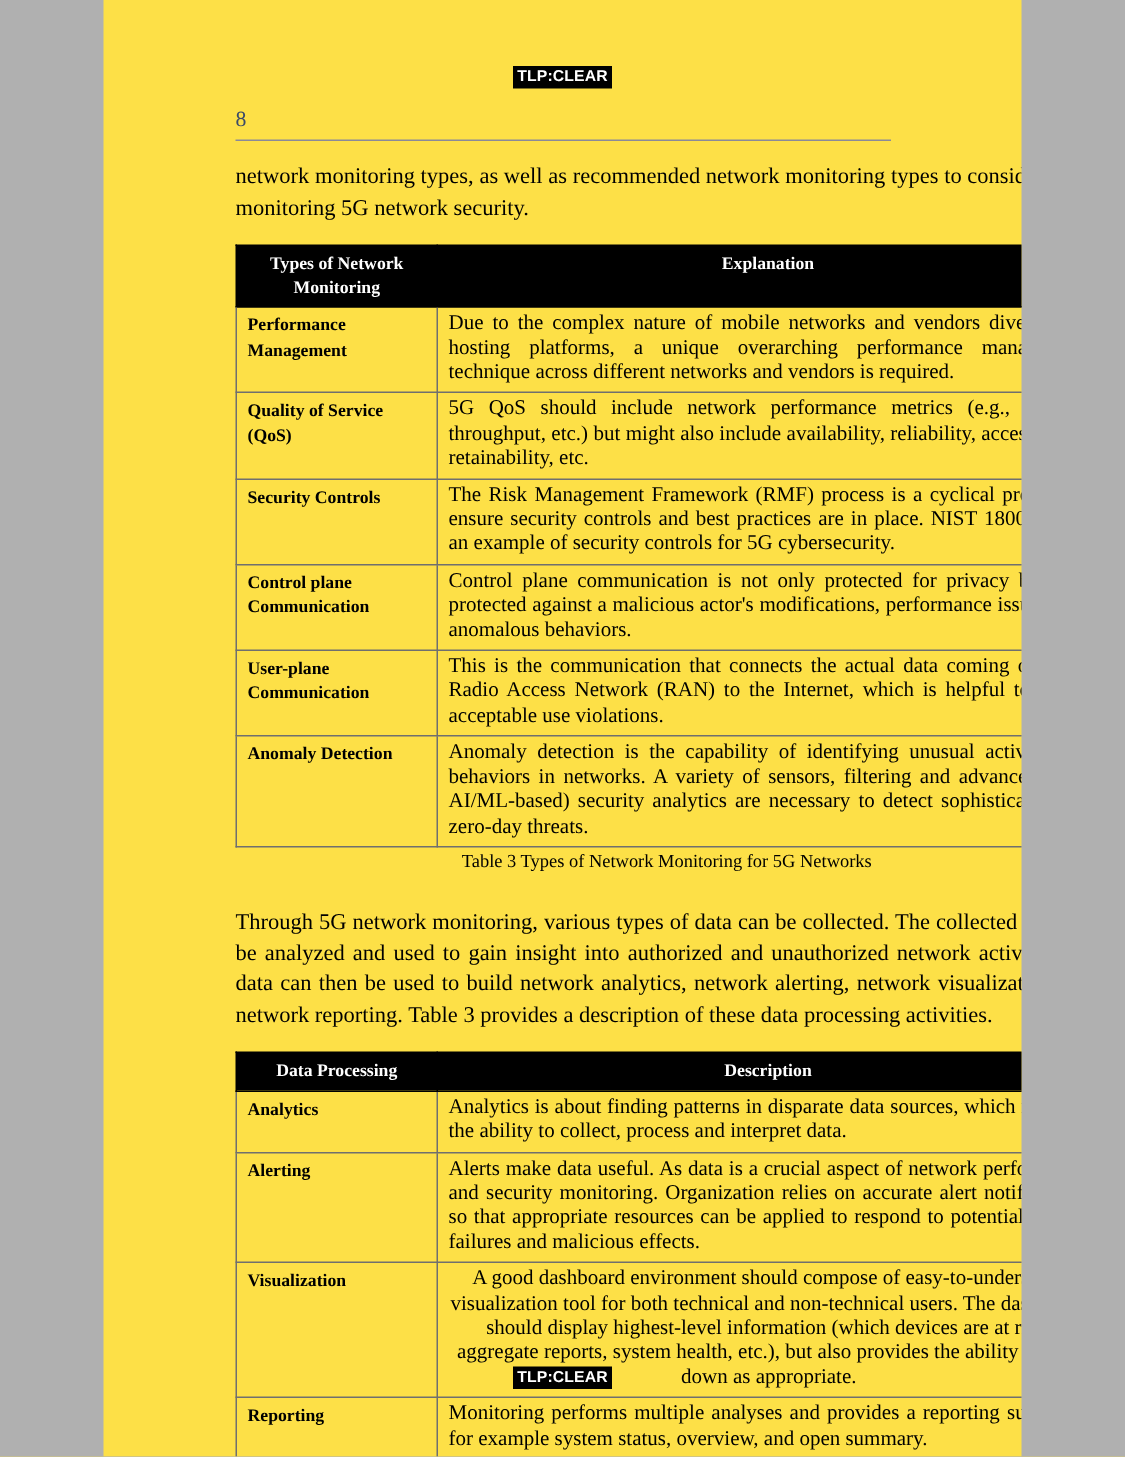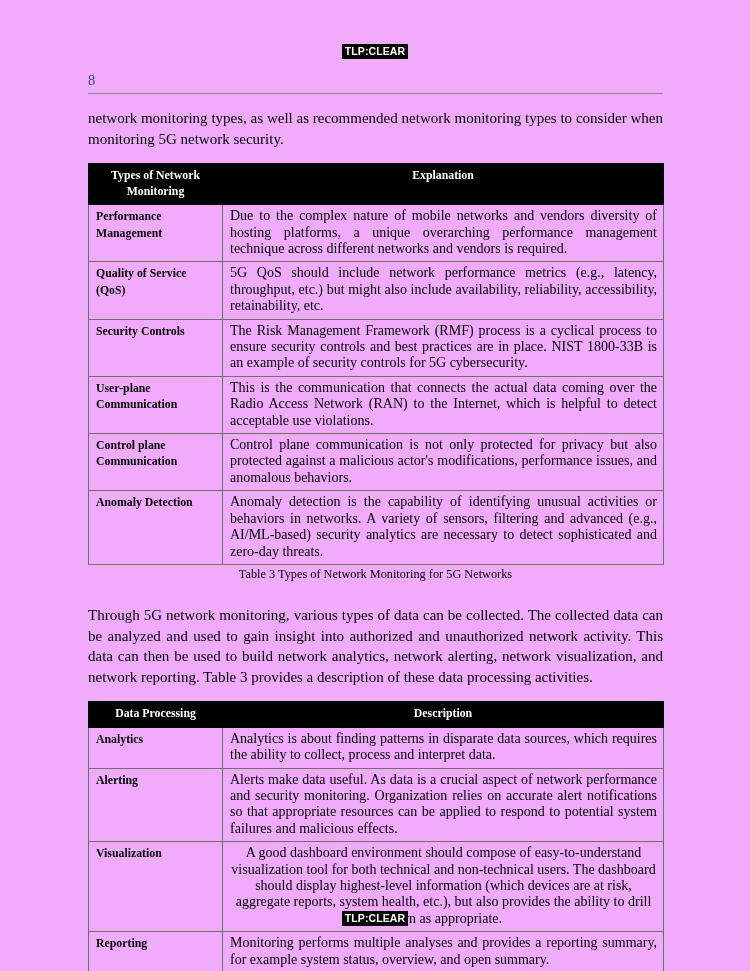--- a/index.html
+++ b/index.html
@@ -3,23 +3,23 @@
 <meta charset="utf-8">
 <title>Potential Threats to 5G Network Slicing — Page 8</title>
 <style>
   html, body {
     margin: 0;
     padding: 0;
     background: #b0b0b0;
   }
   .page {
     position: relative;
-    width: 750px;
+    width: 612px;
     height: 971px;
-    background: #f0abfc;
+    background: #fde047;
     margin: 0 auto;
     overflow: hidden;
     font-family: "Liberation Serif", "DejaVu Serif", serif;
     color: #000000;
     box-sizing: border-box;
   }
 
   
   .tlp-bar {
     position: absolute;
@@ -188,26 +188,26 @@
           </tr>
           <tr>
             <td class="label">Quality of Service (QoS)</td>
             <td class="desc">5G QoS should include network performance metrics (e.g., latency, throughput, etc.) but might also include availability, reliability, accessibility, retainability, etc.</td>
           </tr>
           <tr>
             <td class="label">Security Controls</td>
             <td class="desc">The Risk Management Framework (RMF) process is a cyclical process to ensure security controls and best practices are in place. NIST 1800-33B is an example of security controls for 5G cybersecurity.</td>
           </tr>
           <tr>
+            <td class="label">Control plane Communication</td>
+            <td class="desc">Control plane communication is not only protected for privacy but also protected against a malicious actor's modifications, performance issues, and anomalous behaviors.</td>
+          </tr>
+          <tr>
             <td class="label">User-plane Communication</td>
             <td class="desc">This is the communication that connects the actual data coming over the Radio Access Network (RAN) to the Internet, which is helpful to detect acceptable use violations.</td>
-          </tr>
-          <tr>
-            <td class="label">Control plane Communication</td>
-            <td class="desc">Control plane communication is not only protected for privacy but also protected against a malicious actor's modifications, performance issues, and anomalous behaviors.</td>
           </tr>
           <tr>
             <td class="label">Anomaly Detection</td>
             <td class="desc">Anomaly detection is the capability of identifying unusual activities or behaviors in networks. A variety of sensors, filtering and advanced (e.g., AI/ML-based) security analytics are necessary to detect sophisticated and zero-day threats.</td>
           </tr>
         </tbody>
       </table>
       <div class="table-caption">Table 3 Types of Network Monitoring for 5G Networks</div>
     </div>
 

